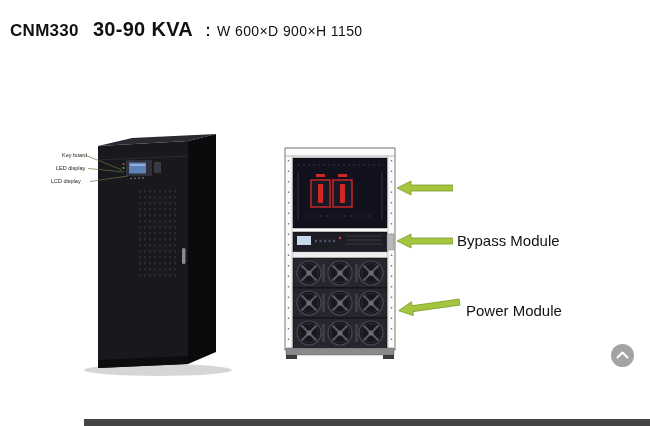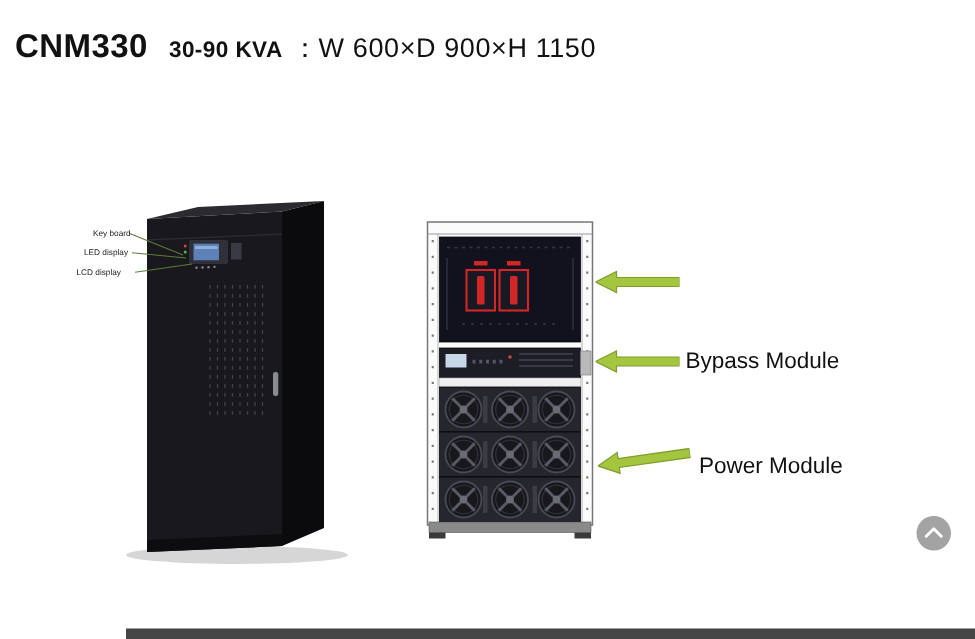--- a/index.html
+++ b/index.html
@@ -1,23 +1,23 @@
 <!DOCTYPE html>
 <html><head>
 <meta charset="utf-8">
 <style>
   html,body{margin:0;padding:0;background:#fff;}
   .canvas{position:relative;width:650px;height:426px;background:#ffffff;overflow:hidden;
           font-family:"Liberation Sans",sans-serif;color:#111;}
   
   .title{position:absolute;left:10px;top:18px;white-space:nowrap;}
-  .title .model{font-weight:bold;font-size:22px;letter-spacing:.3px;}
-  .title .power{font-weight:bold;font-size:15px;margin-left:14px;letter-spacing:.3px;}
+  .title .model{font-weight:bold;font-size:17px;letter-spacing:.3px;}
+  .title .power{font-weight:bold;font-size:20px;margin-left:14px;letter-spacing:.3px;}
   .title .sep{font-size:18px;margin-left:6px;}
-  .title .dims{font-size:18px;letter-spacing:.4px;}
+  .title .dims{font-size:14px;letter-spacing:.4px;}
   
   .photo{position:absolute;left:40px;top:130px;width:195px;height:250px;}
   .schematic{position:absolute;left:278px;top:140px;width:125px;height:225px;}
   
   .ann-label{position:absolute;font-size:15px;color:#111;white-space:nowrap;}
   .lbl-connection{left:457px;top:177px;}
   .lbl-bypass{left:457px;top:232px;}
   .lbl-power{left:466px;top:302px;}
   .arrow{position:absolute;}
   .arrow-1{left:397px;top:180px;}

